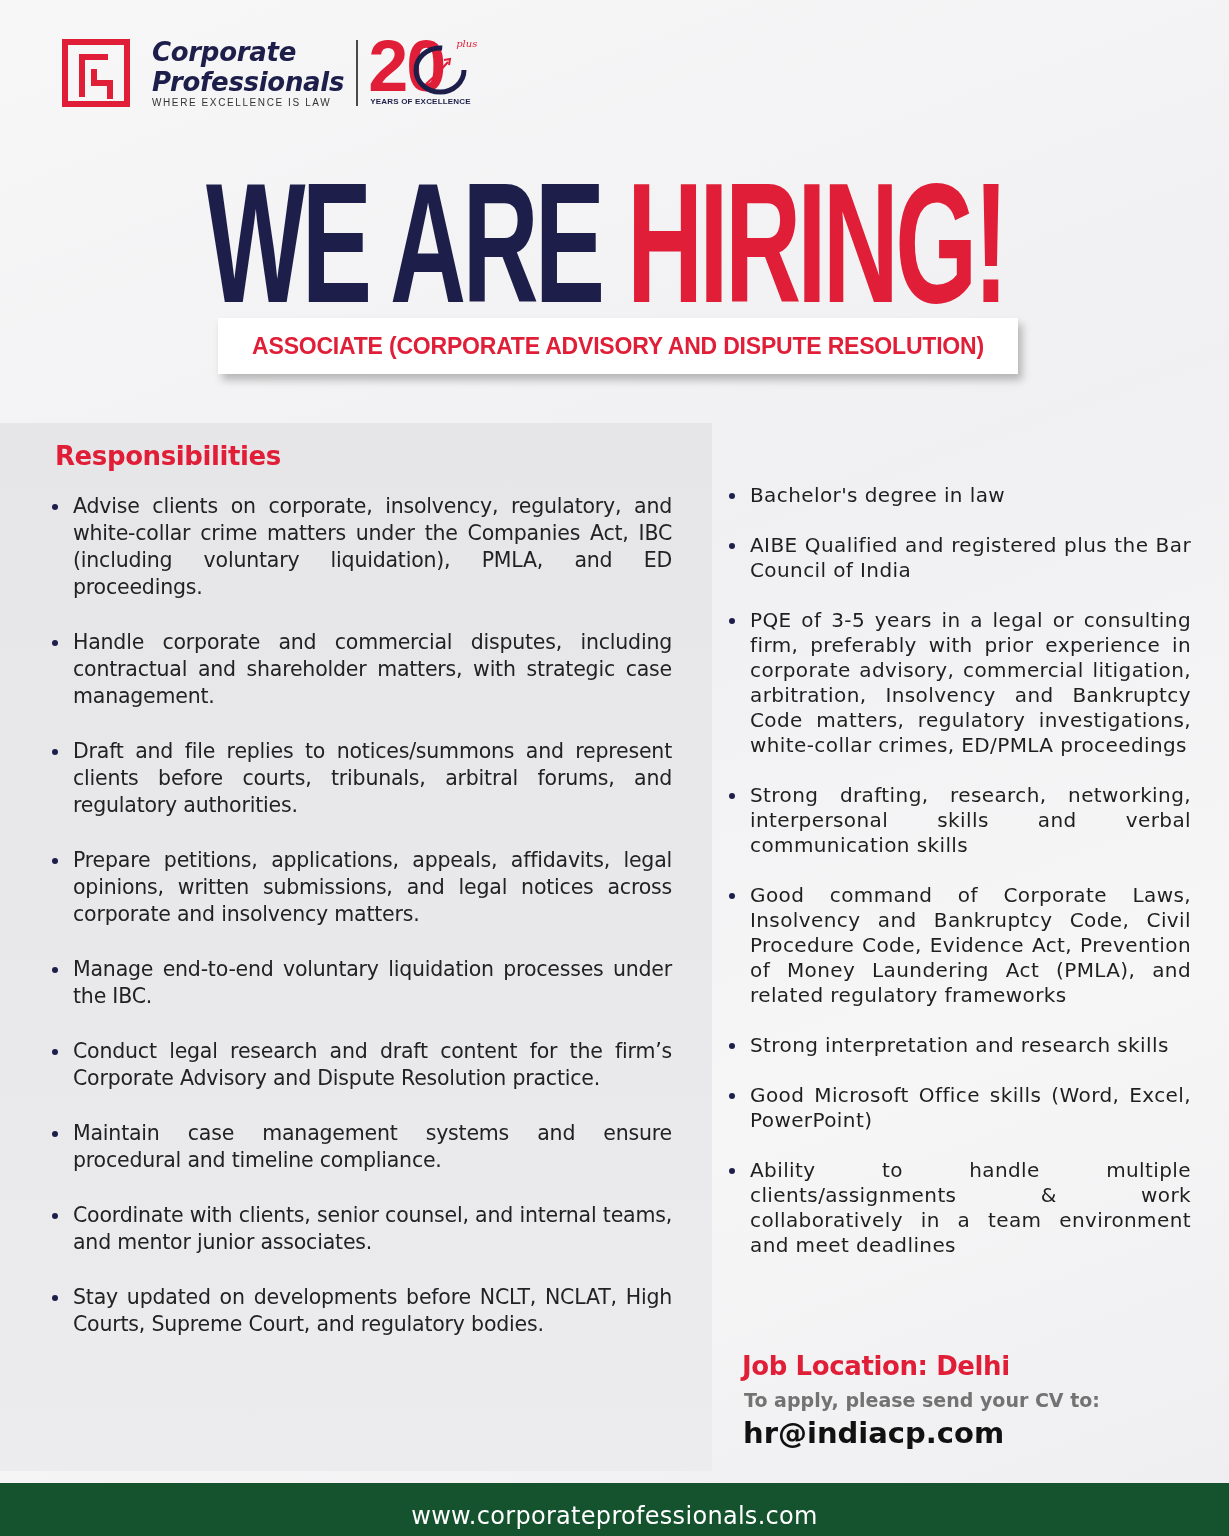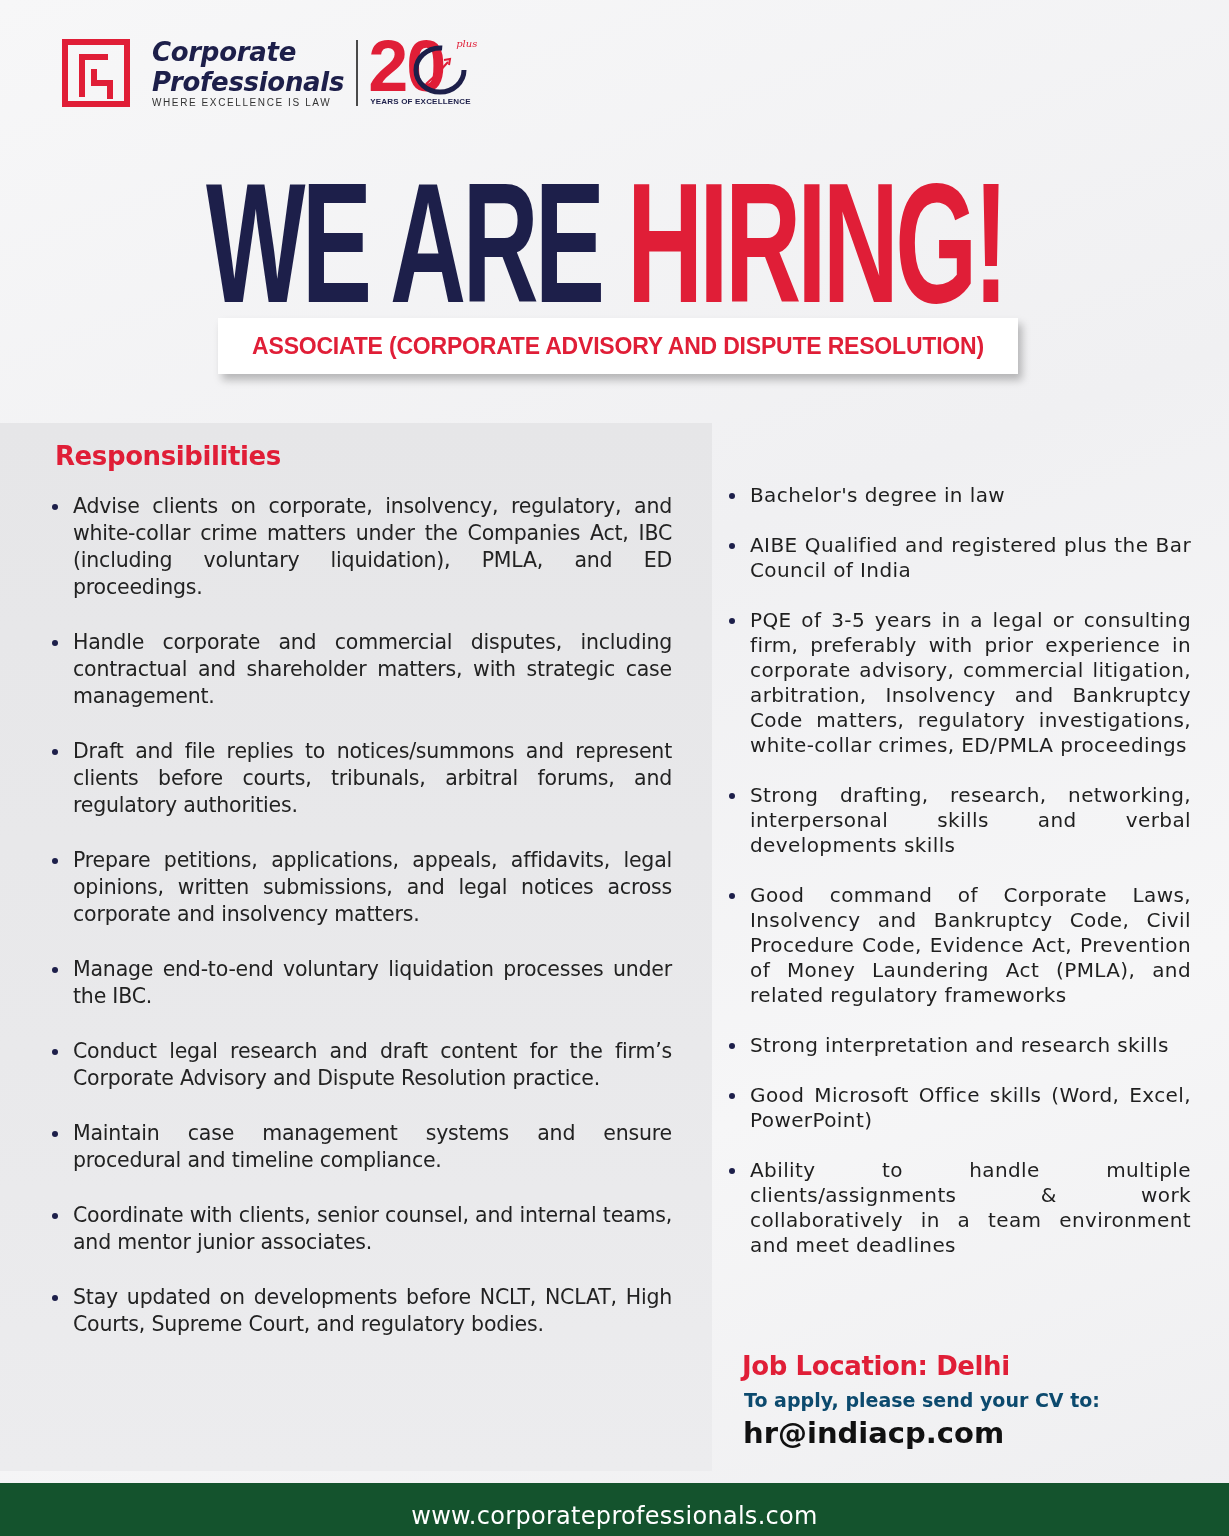--- a/index.html
+++ b/index.html
@@ -60,21 +60,21 @@
   ul.bullets li { position: relative; padding-left: 23px; text-align: justify; }
   ul.bullets li::before {
     content: ""; position: absolute; left: 2px; width: 6px; height: 6px; border-radius: 50%; background: #1d1f4a;
   }
   .left-panel ul.bullets li { font-size: 20.5px; line-height: 27px; margin-bottom: 28px; color: #222; letter-spacing: -0.2px; }
   .left-panel ul.bullets li::before { top: 11px; }
   .right-panel ul.bullets li { font-size: 20px; line-height: 25px; margin-bottom: 25px; color: #1f1f1f; letter-spacing: 0.4px; }
   .right-panel ul.bullets li::before { top: 10px; }
 
   .job-location { position: absolute; left: 30px; top: 928px; font-family: "DejaVu Sans", sans-serif; font-weight: bold; color: #e01e37; font-size: 26px; letter-spacing: -0.4px; }
-  .apply-text { position: absolute; left: 32px; top: 966px; font-family: "DejaVu Sans", sans-serif; font-weight: bold; color: #0c4a6e; font-size: 19px; }
+  .apply-text { position: absolute; left: 32px; top: 966px; font-family: "DejaVu Sans", sans-serif; font-weight: bold; color: #737373; font-size: 19px; }
   .apply-email { position: absolute; left: 31px; top: 993px; font-family: "DejaVu Sans", sans-serif; font-weight: bold; color: #111; font-size: 29px; }
 
   .footer {
     position: absolute; left: 0; top: 1471px; width: 1229px; height: 65px; background: #14532d;
     display: flex; align-items: center; justify-content: center; margin-top: 12px;
   }
   .footer-url { color: #ffffff; font-family: "DejaVu Sans", sans-serif; font-size: 24px; letter-spacing: 0.3px; }
 </style>
 </head>
 <body>
@@ -126,21 +126,21 @@
     <li>Coordinate with clients, senior counsel, and internal teams, and mentor junior associates.</li>
     <li>Stay updated on developments before NCLT, NCLAT, High Courts, Supreme Court, and regulatory bodies.</li>
   </ul>
 </div>
 
 <div class="right-panel">
   <ul class="bullets">
     <li>Bachelor's degree in law</li>
     <li>AIBE Qualified and registered plus the Bar Council of India</li>
     <li>PQE of 3-5 years in a legal or consulting firm, preferably with prior experience in corporate advisory, commercial litigation, arbitration, Insolvency and Bankruptcy Code matters, regulatory investigations, white-collar crimes, ED/PMLA proceedings</li>
-    <li>Strong drafting, research, networking, interpersonal skills and verbal developments skills</li>
+    <li>Strong drafting, research, networking, interpersonal skills and verbal communication skills</li>
     <li>Good command of Corporate Laws, Insolvency and Bankruptcy Code, Civil Procedure Code, Evidence Act, Prevention of Money Laundering Act (PMLA), and related regulatory frameworks</li>
     <li>Strong interpretation and research skills</li>
     <li>Good Microsoft Office skills (Word, Excel, PowerPoint)</li>
     <li>Ability to handle multiple clients/assignments &amp; work collaboratively in a team environment and meet deadlines</li>
   </ul>
 
   <div class="job-location">Job Location: Delhi</div>
   <div class="apply-text">To apply, please send your CV to:</div>
   <a class="apply-email">hr@indiacp.com</a>
 </div>

